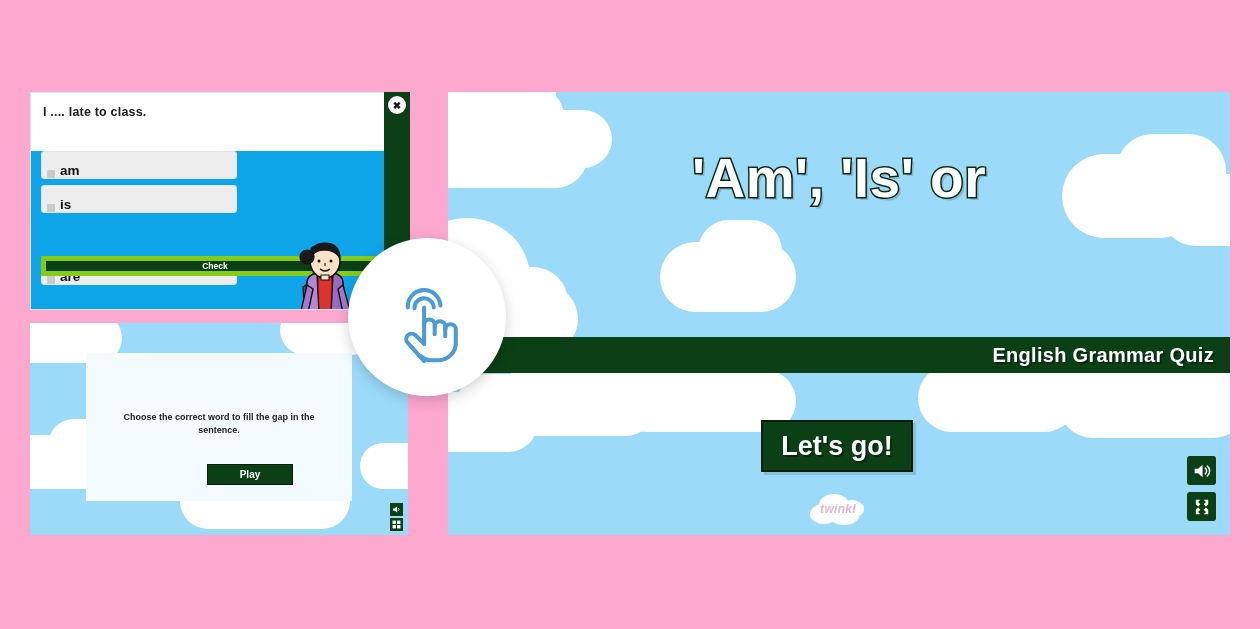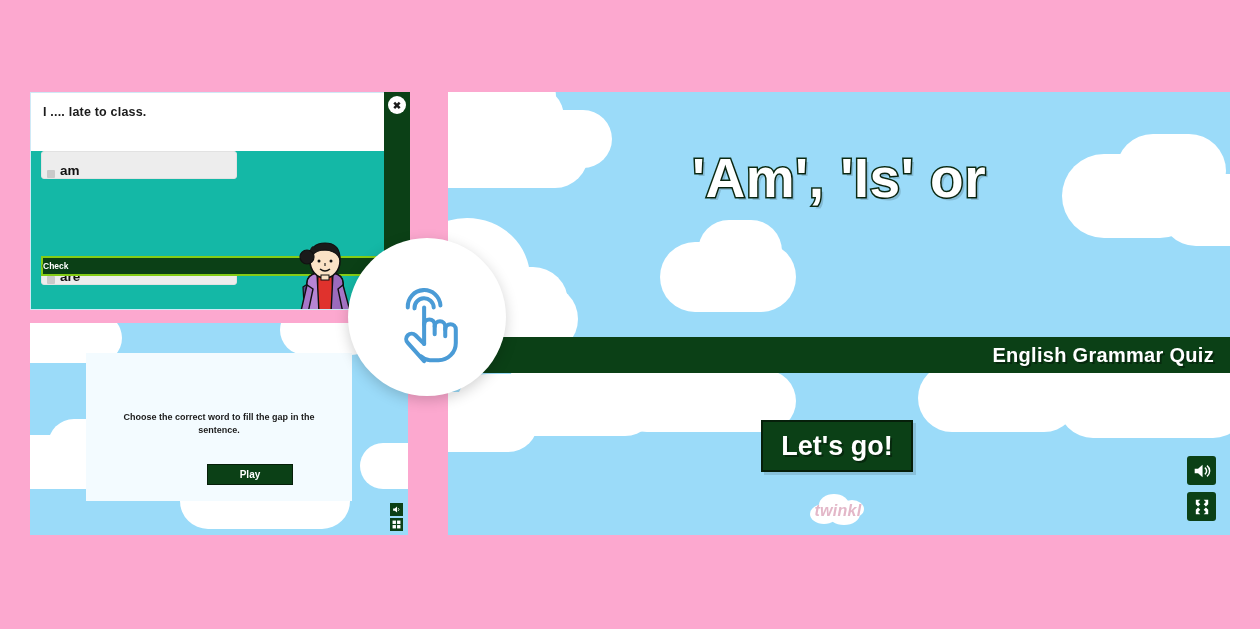--- a/index.html
+++ b/index.html
@@ -11,21 +11,21 @@
   body { background: #fca8cf; position: relative; }
 
   
   .sky { background: #9bdbf9; position: absolute; overflow: hidden; }
   .cloud { position: absolute; background: #ffffff; border-radius: 999px; }
 
   
   #quiz-panel {
     position: absolute; left: 30px; top: 92px;
     width: 378px; height: 218px;
-    background: #14b8a6;
+    background: #0ea5e9;
     border: 1px solid #cfe9f6;
     overflow: hidden;
   }
   #quiz-sky-wash {
     position: absolute; left: 0; top: 0; width: 100%; height: 58px;
     background: #ffffff;
   }
   #quiz-question {
     position: absolute; left: 12px; top: 12px;
     font-size: 12.5px; color: #1b1b1b; font-weight: 700;
@@ -40,23 +40,23 @@
   .opt-box {
     width: 8px; height: 8px; background: #c9c9c9; border-radius: 1px;
     margin-right: 5px; flex: 0 0 auto;
   }
   .opt-label { font-size: 13.5px; color: #111; font-weight: 700; }
 
   #check-button {
     position: absolute; left: 10px; top: 163px;
     width: 348px; height: 20px;
     background: #0b4016;
-    display: flex; align-items: center; 
+    display: flex; align-items: center; justify-content: center;
     clip-path: polygon(0 0, 97% 0, 100% 50%, 97% 100%, 0 100%);
-    border: 2px solid #84cc16;
+    border: 5px solid #84cc16;
   }
   #check-button span {
     color: #ffffff; font-size: 8.5px; font-weight: 700;
     text-shadow: -1px 0 #0b4016, 1px 0 #0b4016, 0 -1px #0b4016, 0 1px #0b4016;
   }
 
   
   #girl { position: absolute; left: 252px; top: 148px; width: 92px; height: 128px; }
 
   
@@ -139,21 +139,21 @@
   }
   #lets-go-button span {
     color: #ffffff; font-size: 27px; font-weight: 700;
     text-shadow: 2px 2px 0 rgba(0,0,0,.35);
   }
   #twinkl-logo {
     position: absolute; left: 356px; top: 400px; width: 68px; height: 34px;
   }
   #twinkl-text {
     position: absolute; left: 0; right: 0; top: 10px; text-align: center;
-    font-size: 16px; color: #e3b7c8; font-style: italic; font-weight: 700;
+    font-size: 12px; color: #e3b7c8; font-style: italic; font-weight: 700;
     letter-spacing: .3px;
   }
   #main-icons {
     position: absolute; right: 14px; bottom: 14px;
     display: flex; flex-direction: column; gap: 7px;
   }
   .main-icon {
     width: 29px; height: 29px; background: #0b4016; border-radius: 3px;
     display: flex; align-items: center; justify-content: center;
   }
@@ -172,20 +172,24 @@
 <body>
 
 <div id="quiz-panel">
   <div id="quiz-sky-wash"></div>
 
   <div id="quiz-question">I .... late to class.</div>
 
   <div class="opt-row" id="opt-0">
     <span class="opt-box"></span>
     <span class="opt-label">am</span>
+  </div>
+  <div class="opt-row" id="opt-1">
+    <span class="opt-box"></span>
+    <span class="opt-label">is</span>
   </div>
   <div class="opt-row" id="opt-2">
     <span class="opt-box"></span>
     <span class="opt-label">are</span>
   </div>
 
   <div id="check-button">
     <span>Check</span>
   </div>
 

